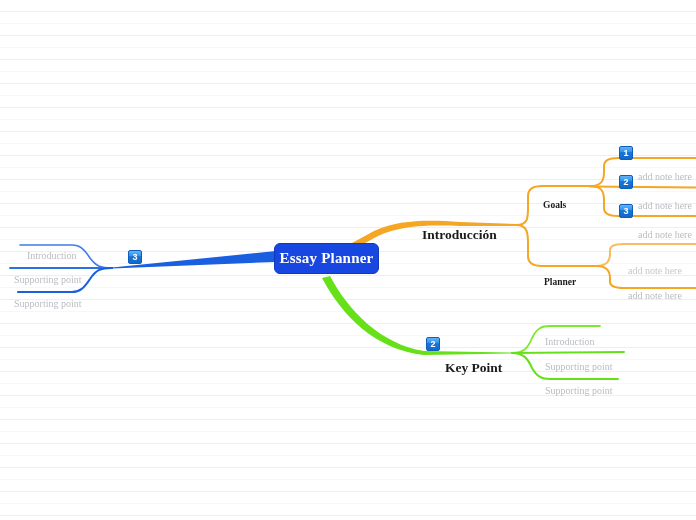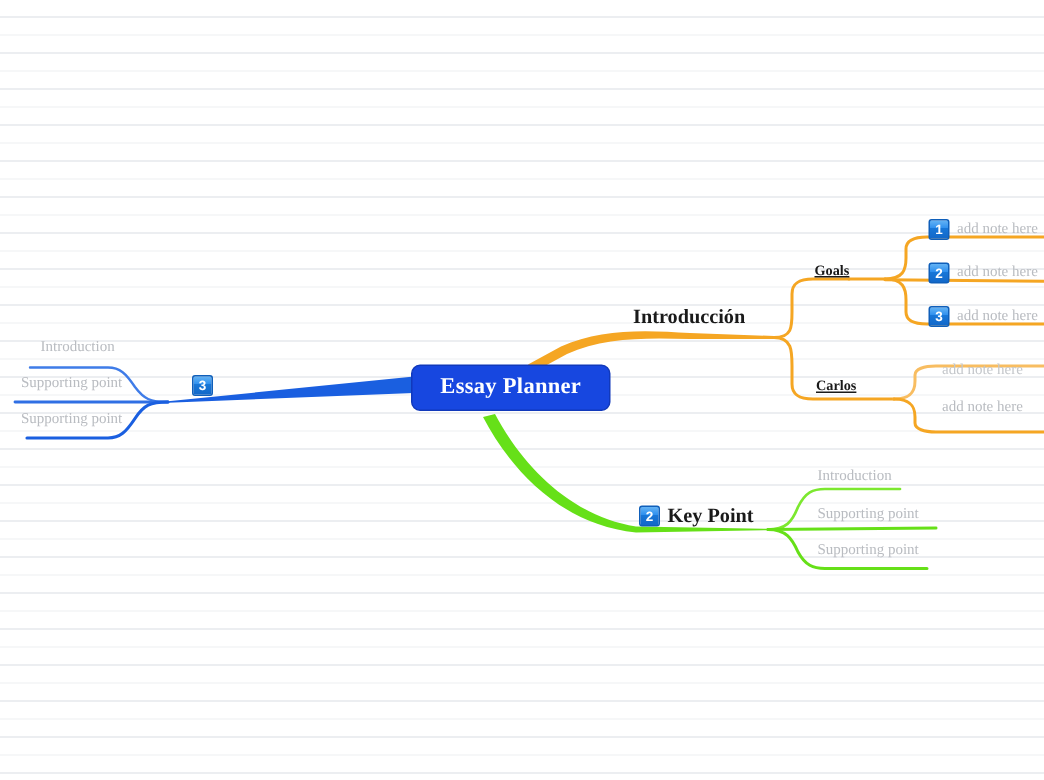--- a/index.html
+++ b/index.html
@@ -33,27 +33,28 @@
     position: absolute;
     left: 0;
     top: 0;
     width: 696px;
     height: 520px;
   }
   .label {
     position: absolute;
     white-space: nowrap;
     line-height: 1;
+    margin-top: 24px;
   }
   
   .central-node {
     position: absolute;
     left: 274px;
     top: 243px;
-    width: 133px;
+    width: 105px;
     height: 31px;
     background: #1747e0;
     border: 1px solid #1139bb;
     border-radius: 6px;
     box-sizing: border-box;
     display: flex;
     align-items: center;
     justify-content: center;
   }
   .central-node-text {
@@ -66,21 +67,20 @@
   .branch-label {
     font-size: 13.5px;
     font-weight: bold;
     color: #1a1a1a;
   }
   
   .sub-label {
     font-size: 9.5px;
     font-weight: bold;
     color: #1a1a1a;
-    text-decoration: underline;
   }
   
   .leaf-label {
     font-size: 10px;
     color: #b9bcc1;
     font-weight: normal;
   }
   .leaf-label.dim {
     color: #c4c7cb;
   }
@@ -156,21 +156,21 @@
 
   <div class="badge" style="left:128px; top:250px;">3</div>
 
   <div class="label leaf-label" style="left:27px; top:227px;">Introduction</div>
   <div class="label leaf-label" style="left:14px; top:251px;">Supporting point</div>
   <div class="label leaf-label" style="left:14px; top:275px;">Supporting point</div>
 
   <div class="label branch-label" style="left:422px; top:204px;">Introducción</div>
 
   <div class="label sub-label" style="left:543px; top:177px;">Goals</div>
-  <div class="label sub-label" style="left:544px; top:254px;">Carlos</div>
+  <div class="label sub-label" style="left:544px; top:254px;">Planner</div>
 
   <div class="badge" style="left:619px; top:146px;">1</div>
   <div class="label leaf-label" style="left:638px; top:148px;">add note here</div>
 
   <div class="badge" style="left:619px; top:175px;">2</div>
   <div class="label leaf-label" style="left:638px; top:177px;">add note here</div>
 
   <div class="badge" style="left:619px; top:204px;">3</div>
   <div class="label leaf-label" style="left:638px; top:206px;">add note here</div>
 

